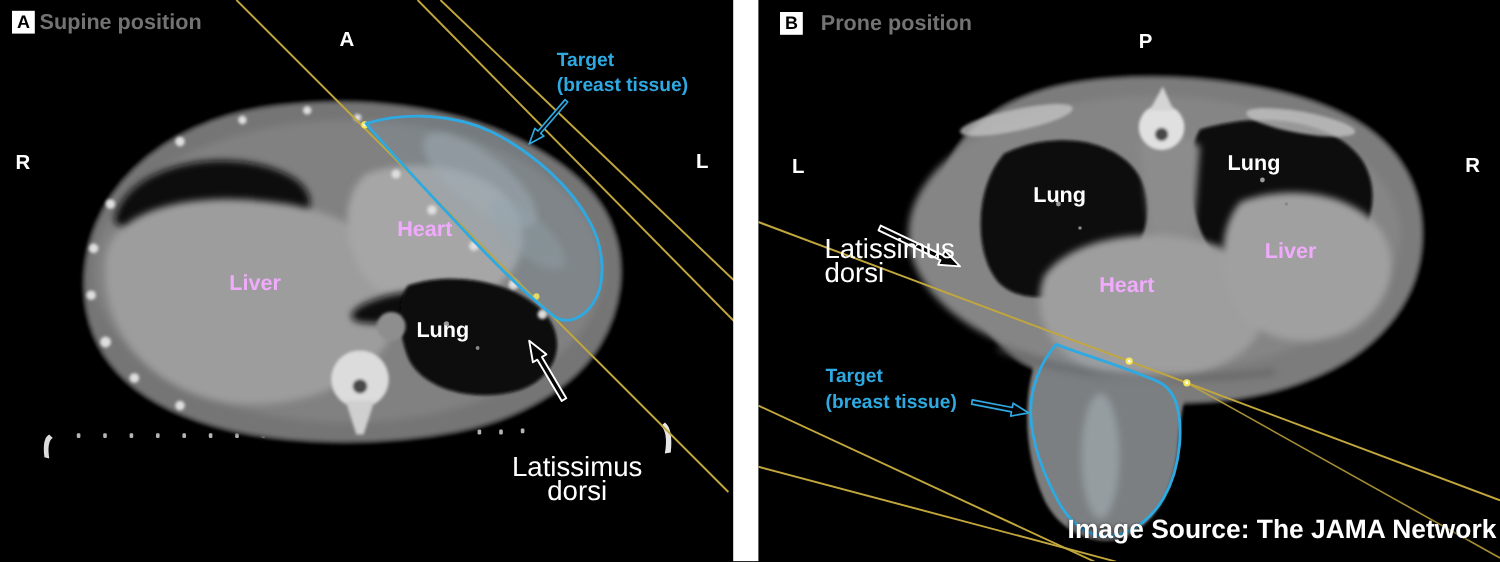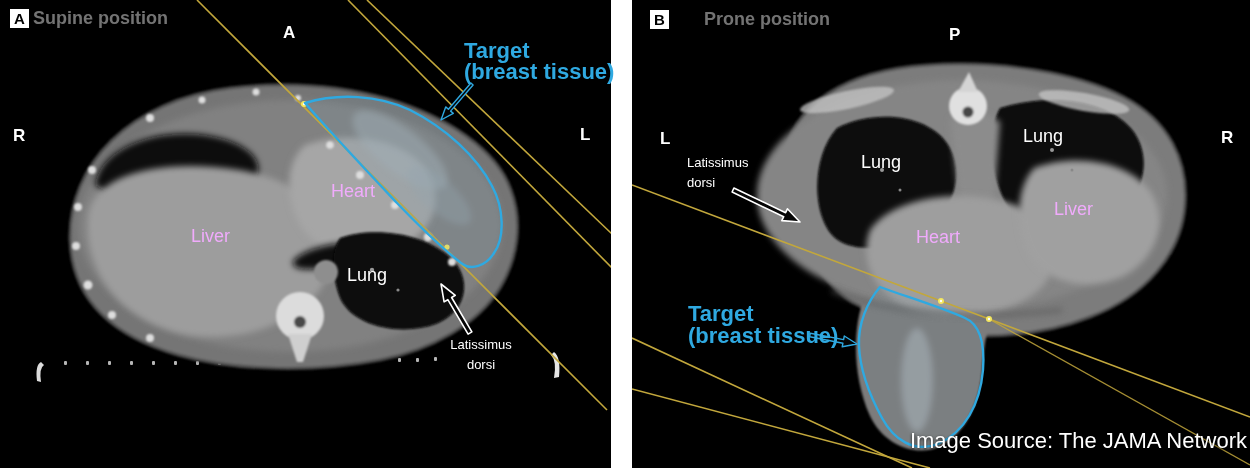--- a/index.html
+++ b/index.html
@@ -16,28 +16,28 @@
   #svgA{left:0;}
   #svgB{left:632px;}
   .divider{position:absolute;top:0;left:611px;width:21px;height:468px;background:#fff;}
   .abs{position:absolute;white-space:nowrap;}
   .panel-letter{
     width:19px;height:19px;background:#fff;color:#000;font-weight:700;font-size:15px;
     display:flex;align-items:center;justify-content:center;line-height:19px;
   }
   .panel-title{color:#737373;font-weight:700;font-size:18px;line-height:20px;}
   .marker{color:#fff;font-weight:600;font-size:17px;line-height:17px;}
-  .organ{font-size:18px;line-height:18px;font-weight:400;}
+  .organ{font-size:18px;line-height:18px;font-weight:700;}
   .organ.dark{color:#f0abfc;}
   .organ.light{color:#fff;}
-  .target-label{color:var(--c-target);font-weight:700;font-size:22px;line-height:21px;}
-  .muscle-label{color:#fff;font-size:13px;line-height:20px;}
+  .target-label{color:var(--c-target);font-weight:700;font-size:16px;line-height:21px;}
+  .muscle-label{color:#fff;font-size:23px;line-height:20px;margin-top:44px;}
   .muscle-label.centered{text-align:center;}
   .credit{
-    color:#fff;font-size:22px;line-height:24px;font-weight:400;
+    color:#fff;font-size:22px;line-height:24px;font-weight:700;
     text-shadow:0 1px 3px rgba(0,0,0,.9);
     text-align:right;
   }
   .beam{stroke:var(--c-beam);fill:none;}
   .contour{stroke:var(--c-target);stroke-width:2.4;stroke-linejoin:round;}
   .arrow-cyan{stroke:var(--c-target);fill:#050505;stroke-width:1.4;stroke-linejoin:round;}
   .arrow-white{stroke:#fff;fill:#050505;stroke-width:1.6;stroke-linejoin:round;}
 </style>
 </head>
 <body>
@@ -235,21 +235,21 @@
     <div>Target</div>
     <div>(breast tissue)</div>
   </div>
 
   <div class="abs muscle-label centered" style="left:425px;top:335px;width:112px;">
     <div>Latissimus</div>
     <div>dorsi</div>
   </div>
 
   <div class="abs panel-letter" style="left:650px;top:10px;">B</div>
-  <div class="abs panel-title" style="left:704px;top:9px;">Prone position</div>
+  <div class="abs panel-title" style="left:684px;top:9px;">Prone position</div>
 
   <div class="abs marker" style="left:949px;top:26px;">P</div>
   <div class="abs marker" style="left:660px;top:130px;">L</div>
   <div class="abs marker" style="left:1221px;top:129px;">R</div>
 
   <div class="abs muscle-label" style="left:687px;top:153px;">
     <div>Latissimus</div>
     <div>dorsi</div>
   </div>
 

